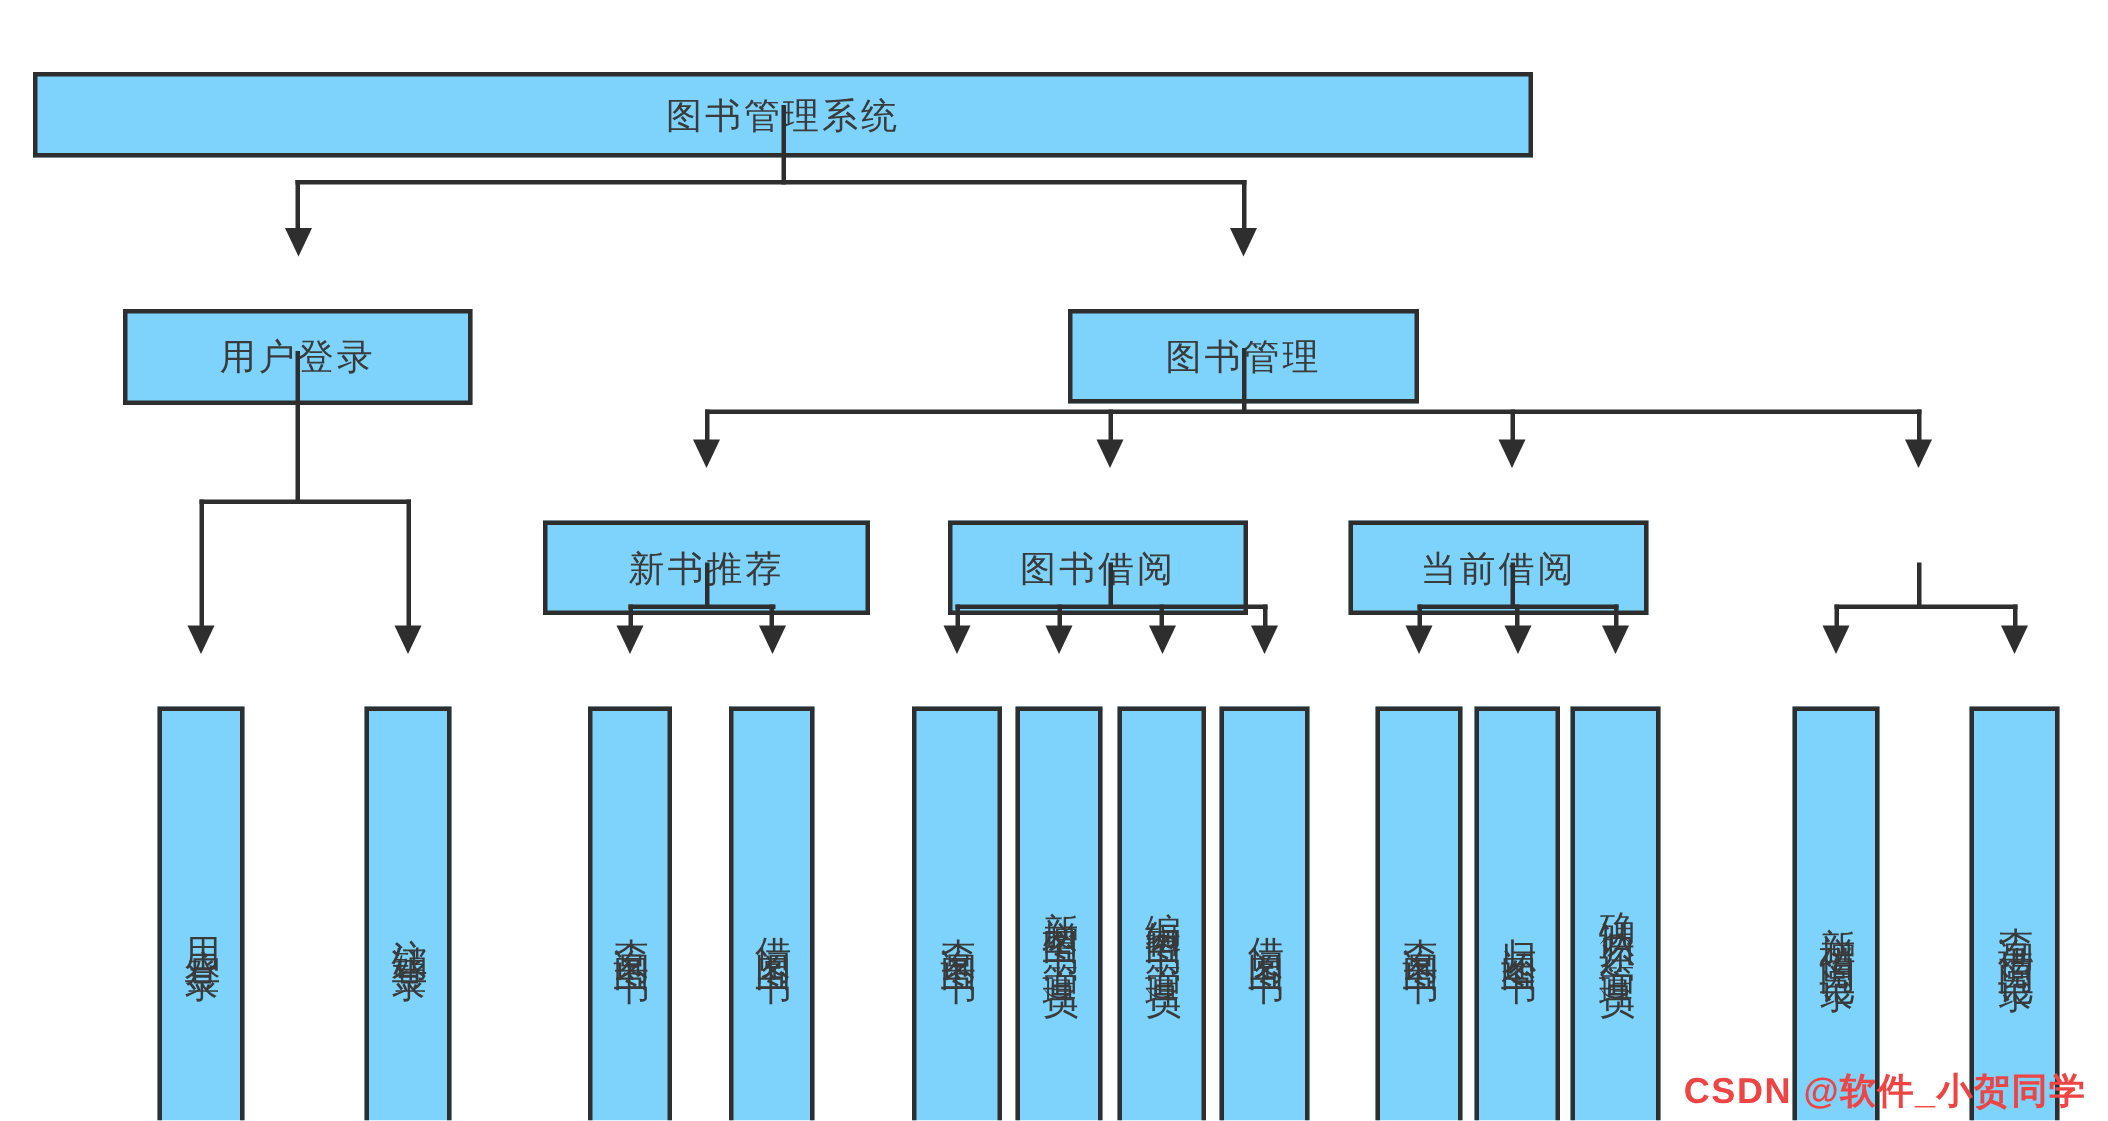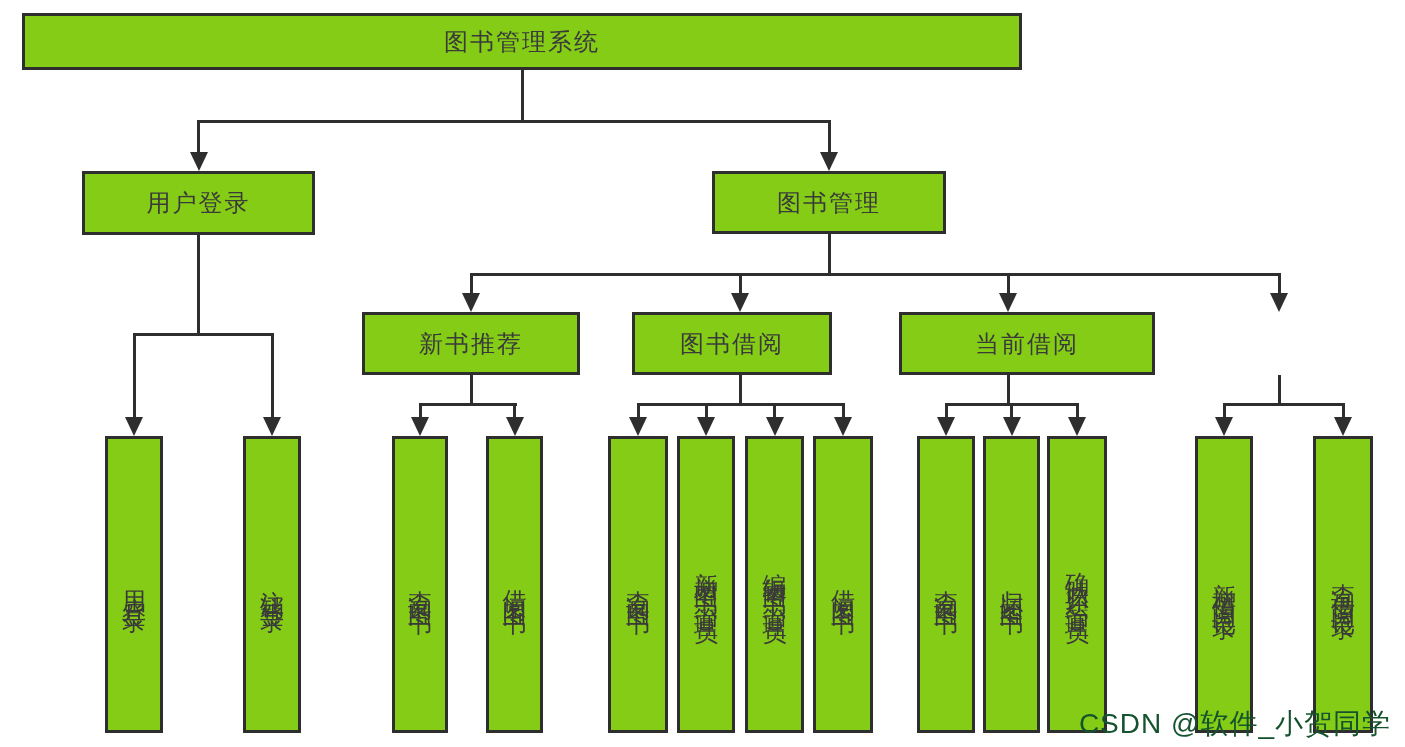--- a/index.html
+++ b/index.html
@@ -9,29 +9,30 @@
   #canvas {
     position: relative;
     width: 1405px;
     height: 747px;
     background: #ffffff;
     overflow: hidden;
   }
 
   .node {
     position: absolute;
-    background: #84cc16;
+    background: #7dd3fc;
     border: 3px solid #2e2e2e;
     display: flex;
     align-items: center;
     justify-content: center;
     color: #3a3a3a;
     font-size: 24px;
     letter-spacing: 2px;
     white-space: nowrap;
+    margin-top: 35px;
   }
 
   .node.vert {
     writing-mode: vertical-rl;
     letter-spacing: 7px;
     line-height: 1;
     font-size: 24px;
   }
 
   .line-v, .line-h {
@@ -47,39 +48,40 @@
     height: 0;
     border-left: 9px solid transparent;
     border-right: 9px solid transparent;
     border-top: 19px solid #2e2e2e;
   }
 
   .watermark {
     position: absolute;
     right: 14px;
     bottom: 4px;
-    color: #14532d;
-    font-size: 28px;
+    color: #ef4444;
+    font-size: 24px;
     letter-spacing: 1px;
     z-index: 10;
+    font-weight: bold;
   }
 </style>
 </head>
 <body>
 
 <div id="canvas">
 
   <div class="node" style="left:22px; top:13px; width:1000px; height:57px;">图书管理系统</div>
 
   <div class="node" style="left:82px; top:171px; width:233px; height:64px;">用户登录</div>
   <div class="node" style="left:712px; top:171px; width:234px; height:63px;">图书管理</div>
 
   <div class="node" style="left:362px; top:312px; width:218px; height:63px;">新书推荐</div>
   <div class="node" style="left:632px; top:312px; width:200px; height:63px;">图书借阅</div>
-  <div class="node" style="left:899px; top:312px; width:256px; height:63px;">当前借阅</div>
+  <div class="node" style="left:899px; top:312px; width:200px; height:63px;">当前借阅</div>
 
   <div class="node vert" style="left:105px; top:436px; width:58px; height:297px;">用户登录</div>
   <div class="node vert" style="left:243px; top:436px; width:58px; height:297px;">注销登录</div>
 
   <div class="node vert" style="left:392px; top:436px; width:56px; height:297px;">查询图书</div>
   <div class="node vert" style="left:486px; top:436px; width:57px; height:297px;">借阅图书</div>
 
   <div class="node vert" style="left:608px; top:436px; width:60px; height:297px;">查询图书</div>
   <div class="node vert" style="left:677px; top:436px; width:58px; height:297px;">新增图书（管理员）</div>
   <div class="node vert" style="left:745px; top:436px; width:59px; height:297px;">编辑图书（管理员）</div>

